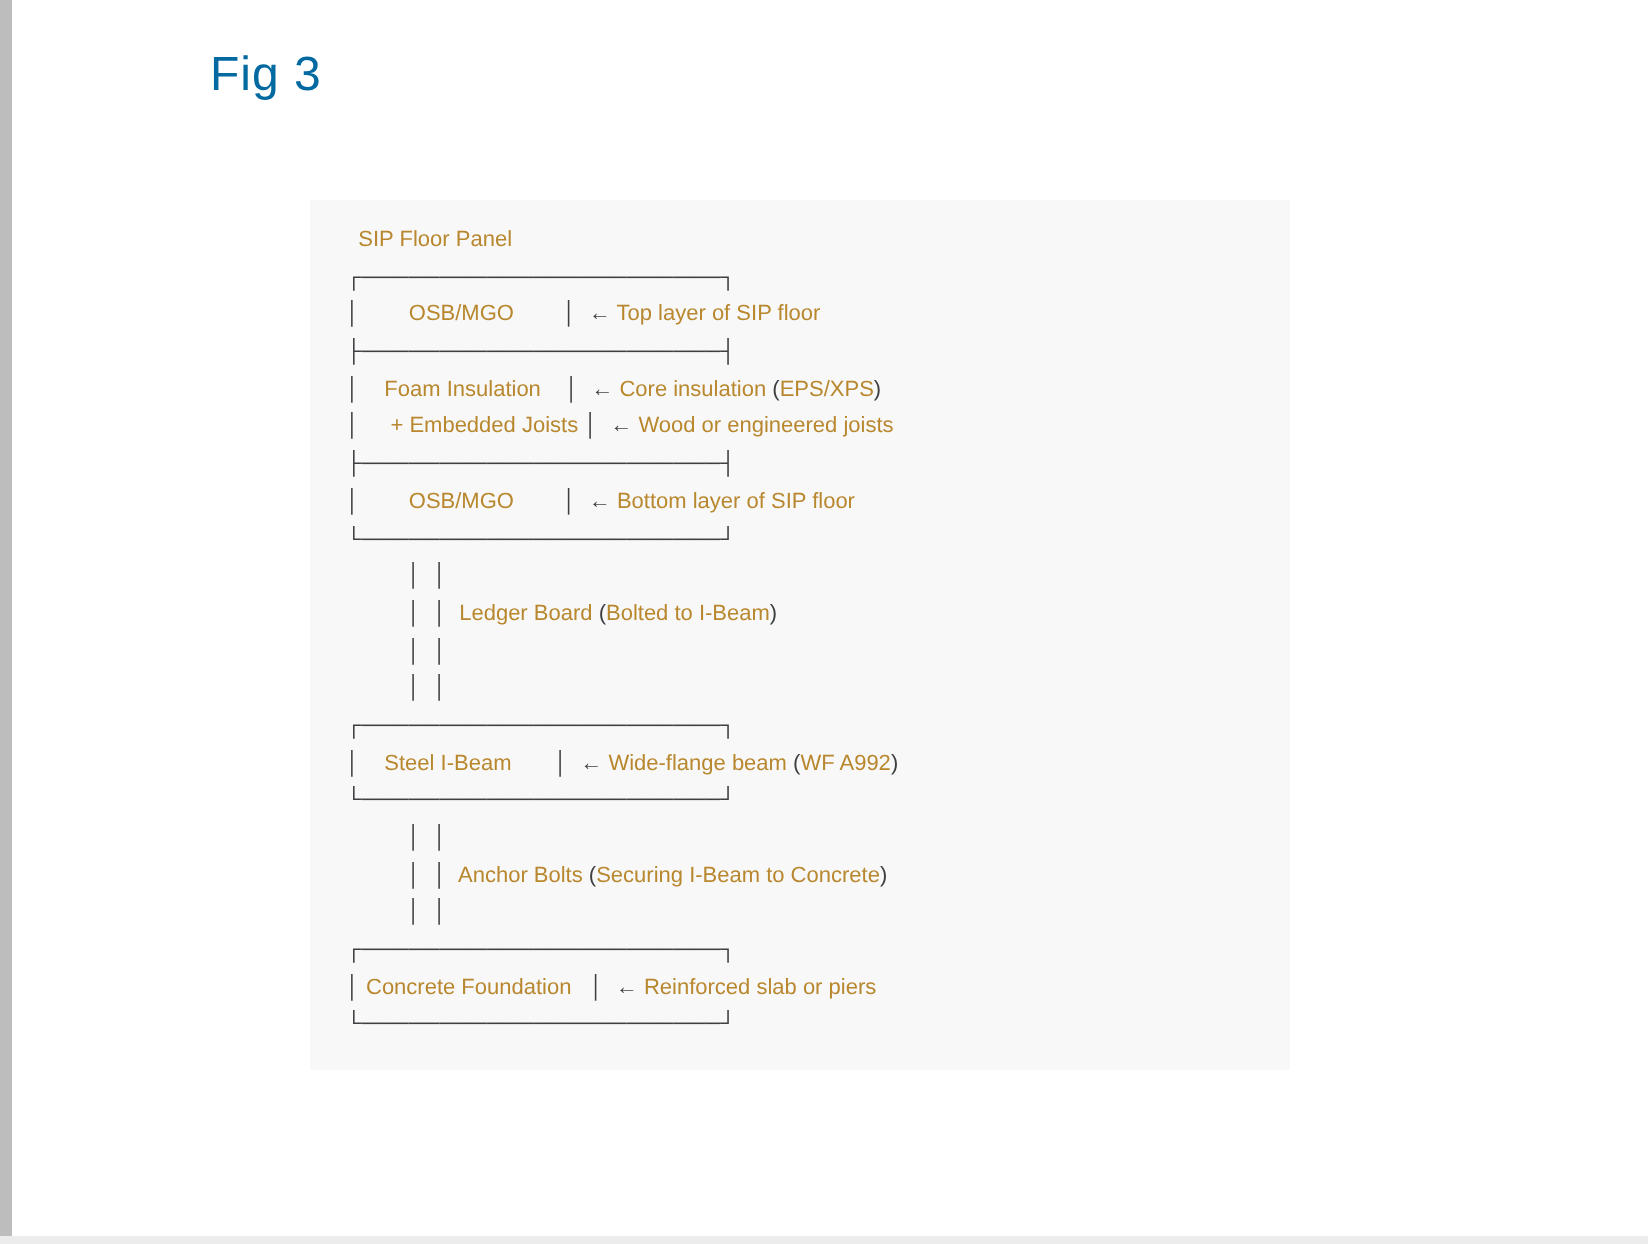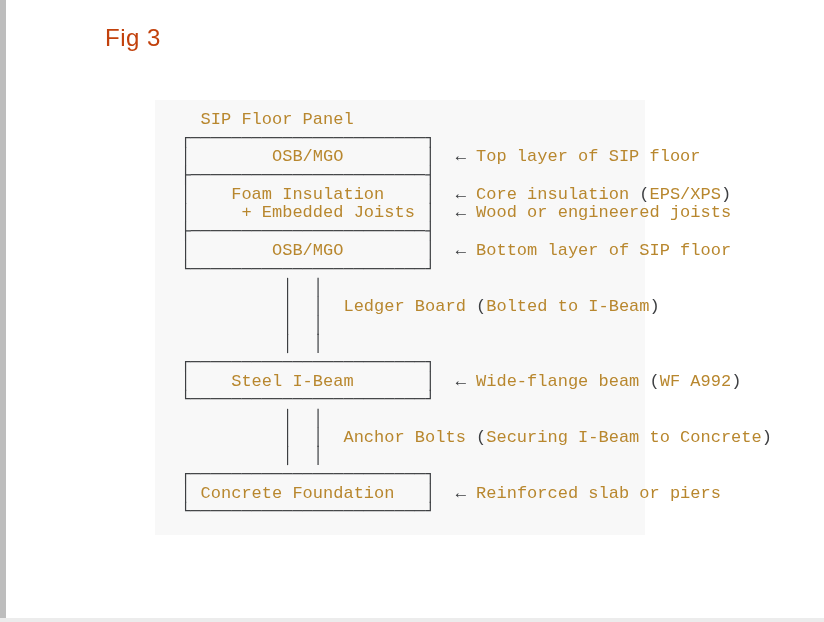--- a/index.html
+++ b/index.html
@@ -24,35 +24,35 @@
     position: absolute;
     left: 0; right: 0; bottom: 0;
     height: 4px;
     background: #ececec;
   }
   .fig-title {
     position: absolute;
     left: 105px; top: 24px;
     font-size: 24px;
     line-height: 28px;
-    color: #c2410c;
+    color: #0369a1;
     font-weight: 400;
     letter-spacing: 0.5px;
   }
   .panel {
     position: absolute;
     left: 155px; top: 100px;
     width: 490px; height: 435px;
     background: #f8f8f8;
     box-sizing: border-box;
     padding: 11px 15px;
   }
   .ascii {
-    font-family: Liberation Mono, monospace;
-    font-size: 17px;
+    font-family: Liberation Sans, sans-serif;
+    font-size: 11px;
     line-height: 18.7px;
     white-space: pre;
     color: #3d3f42;
   }
   .ascii div { height: 18.7px; }
   .tok-line  { color: var(--structure-color, #3d3f42); }
   .tok-label { color: var(--label-color, #b8872e); }
 </style>
 </head>
 <body style="--label-color: #b8872e; --structure-color: #3d3f42;">

